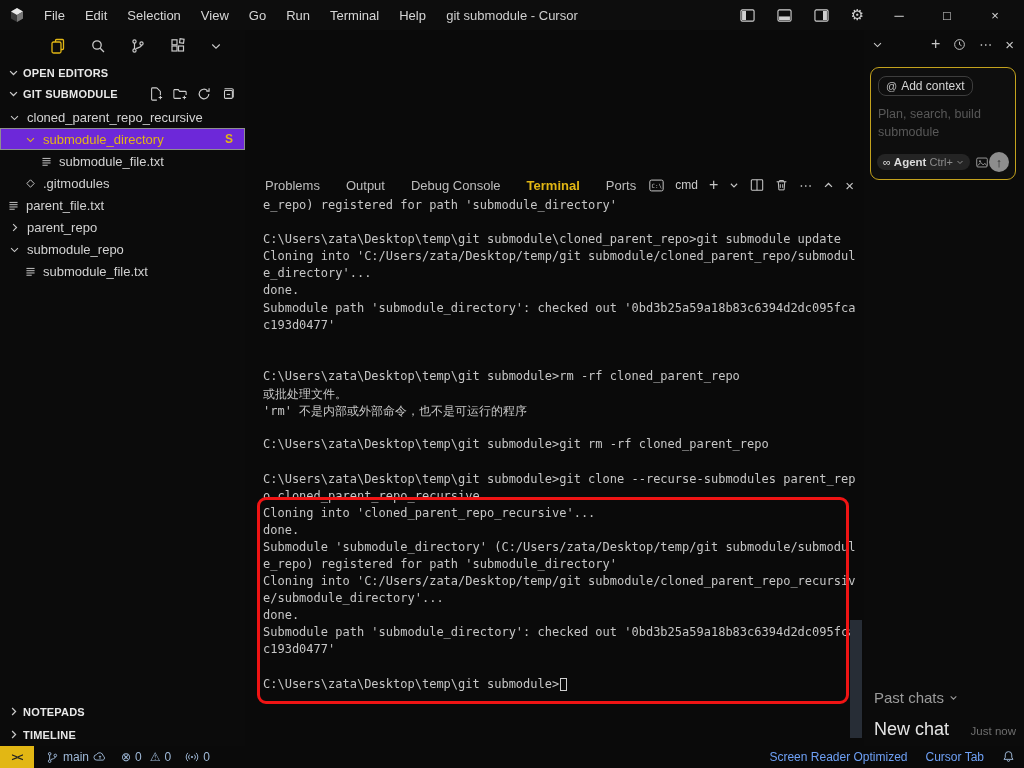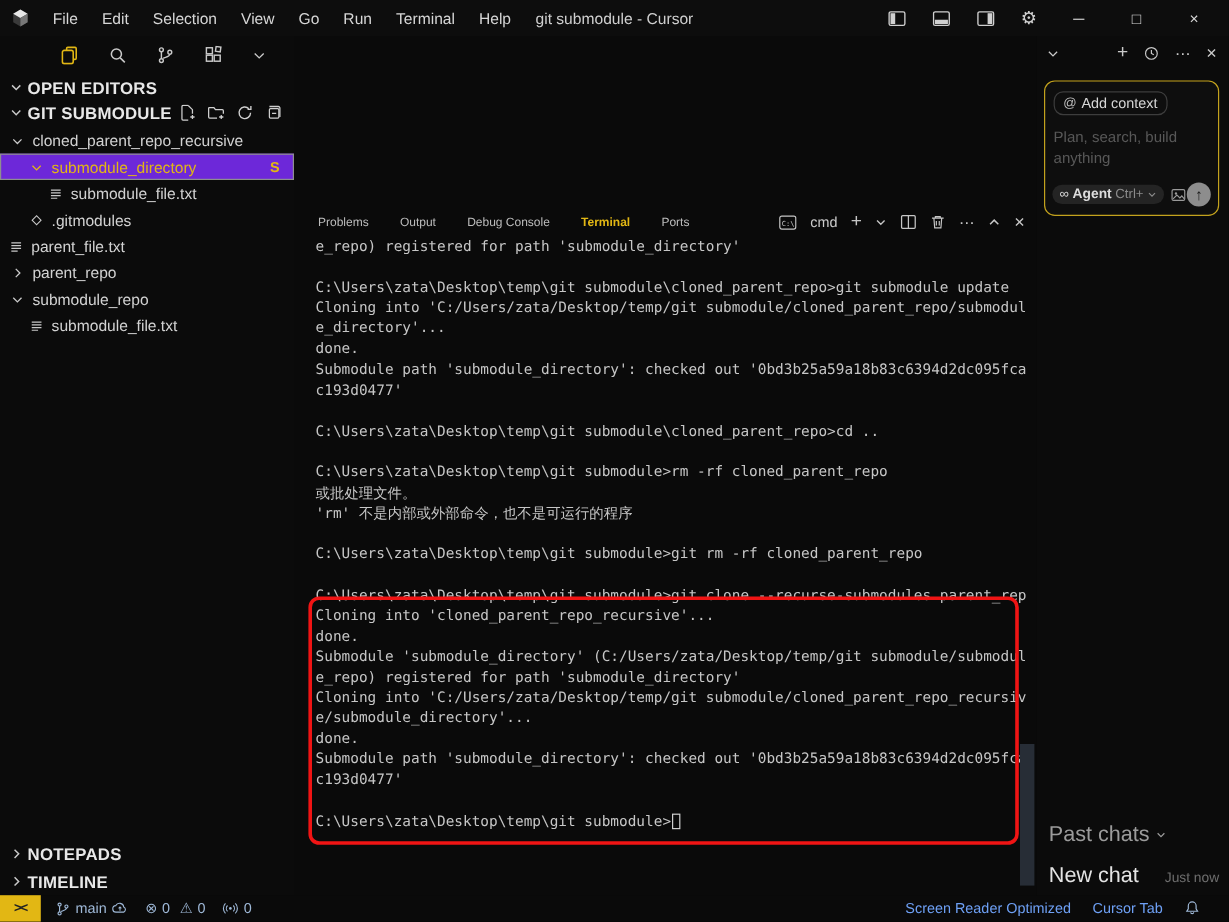--- a/index.html
+++ b/index.html
@@ -22,39 +22,39 @@
 
   
   .workbench { position:absolute; top:30px; bottom:22px; left:0; width:1024px; display:flex; }
 
   
   .sidebar { position:relative; width:245px; background:#0b0b0b; flex:none; }
   .side-toolbar { height:32px; display:flex; align-items:center; gap:24px; padding-left:50px; }
   .side-toolbar .sic { color:#c9c9c9; display:flex; }
   .side-toolbar .sic.active { color:#e2b714; }
   .section-header { height:21px; display:flex; align-items:center; gap:4px; padding-left:8px;
-                    font-size:14px; font-weight:bold; color:#e8e8e8; letter-spacing:.2px; }
+                    font-size:11px; font-weight:bold; color:#e8e8e8; letter-spacing:.2px; }
   .section-header .hdr-actions { margin-left:auto; display:flex; gap:10px; padding-right:10px; color:#cfcfcf; }
   .chev { display:flex; color:#c9c9c9; }
   #tree { margin-top:2px; }
   .tree-row { height:22px; display:flex; align-items:center; gap:5px; font-size:13px;
               color:#d2d2d2; white-space:nowrap; position:relative; }
   .tree-row .tw { width:16px; display:flex; justify-content:center; color:#c9c9c9; flex:none; }
   .tree-row.selected { outline:1px solid #8f8f8f; outline-offset:-1px; background:#6d28d9; }
   .tree-row.selected .tree-label, .tree-row.selected .tw { color:#e2b714; }
   .badge { margin-left:auto; padding-right:12px; color:#e2b714; font-size:12px; font-weight:bold; }
   .side-bottom { position:absolute; bottom:0; left:0; right:0; }
   .side-bottom .section-header { height:23px; }
 
   
   .center { position:relative; flex:1; background:#0a0a0a; }
   .terminal-panel { position:absolute; top:142px; left:0; right:0; bottom:0; }
   .term-header { height:26px; display:flex; align-items:center; padding:0 10px 0 20px; }
   #term-tabs { display:flex; gap:26px; }
-  .term-tab { font-size:10px; color:#bdbdbd; cursor:default; }
+  .term-tab { font-size:13px; color:#bdbdbd; cursor:default; }
   .term-tab.active { color:#e2b714; font-weight:bold; }
   .term-actions { margin-left:auto; display:flex; align-items:center; gap:11px; color:#c6c6c6; }
   .term-actions .txt { font-size:12px; color:#cccccc; }
   .term-actions .glyph { font-size:13px; line-height:1; }
   .term-body { position:absolute; top:26px; left:18px; right:14px;
                font-family:"DejaVu Sans Mono", monospace; font-size:12px; color:#c6c6c6; }
   .tline { height:17.1px; white-space:pre; }
   .cursor { display:inline-block; width:7px; height:13px; border:1px solid #cfcfcf;
             vertical-align:middle; margin-left:1px; }
   .red-box { position:absolute; left:12px; top:467px; width:592px; height:207px;
@@ -76,34 +76,34 @@
   .chat-bottom { position:absolute; left:6px; right:6px; bottom:7px; display:flex; align-items:center; }
   .agent-pill { display:flex; align-items:center; gap:3px; background:#242424; border-radius:9px;
                 padding:2px 6px; font-size:11px; color:#dcdcdc; }
   .agent-pill b { font-size:11.5px; }
   .agent-pill .dim { color:#8b8b8b; }
   .img-ic { margin-left:5px; display:flex; color:#9a9a9a; }
   .send { margin-left:auto; width:20px; height:20px; border-radius:50%; background:#8d8d8d;
           color:#1c1c1c; display:flex; align-items:center; justify-content:center;
           font-size:13px; font-weight:bold; }
   .rp-footer { position:absolute; left:10px; right:8px; bottom:6px; }
-  .past-chats { font-size:18px; color:#9b9b9b; display:flex; align-items:center; gap:5px; }
+  .past-chats { font-size:15px; color:#9b9b9b; display:flex; align-items:center; gap:5px; }
   .chat-row { margin-top:13px; display:flex; align-items:baseline; }
   .chat-row .nc { font-size:18px; color:#e4e4e4; }
   .chat-row .tm { margin-left:auto; font-size:11.5px; color:#6e6e6e; }
 
   
   .statusbar { position:absolute; bottom:0; left:0; width:1024px; height:22px; background:#0a0a0a;
                display:flex; align-items:center; font-size:12px; }
   .remote-badge { width:34px; height:22px; background:#e2b714; color:#222; display:flex;
                   align-items:center; justify-content:center; font-size:11px; font-weight:bold;
                   letter-spacing:-1px; transform:skewX(0); }
   .sb-left { display:flex; align-items:center; gap:14px; margin-left:12px; color:#9fb9d8; }
   .sb-item { display:flex; align-items:center; gap:4px; }
-  .sb-right { margin-left:auto; display:flex; align-items:flex-start; gap:18px; padding-right:24px; }
+  .sb-right { margin-left:auto; display:flex; align-items:flex-start; gap:18px; padding-right:9px; }
   .sb-link { color:#6ea0f5; }
   .glyph-err { font-size:12px; }
   svg { display:block; }
 </style>
 </head>
 <body>
 
 <div class="titlebar">
   <span class="logo">
     <svg width="16" height="16" viewBox="0 0 16 16">
@@ -369,29 +369,29 @@
       <div class="term-body" id="term-body">
           <div class="tline">e_repo) registered for path 'submodule_directory'</div>
           <div class="tline"></div>
           <div class="tline">C:\Users\zata\Desktop\temp\git submodule\cloned_parent_repo&gt;git submodule update</div>
           <div class="tline">Cloning into 'C:/Users/zata/Desktop/temp/git submodule/cloned_parent_repo/submodul</div>
           <div class="tline">e_directory'...</div>
           <div class="tline">done.</div>
           <div class="tline">Submodule path 'submodule_directory': checked out '0bd3b25a59a18b83c6394d2dc095fca</div>
           <div class="tline">c193d0477'</div>
           <div class="tline"></div>
-          <div class="tline">C:\Users\zata\Desktop\temp\git submodule\cloned_parent_repo&gt;cd ..</div>
           <div class="tline"></div>
           <div class="tline">C:\Users\zata\Desktop\temp\git submodule&gt;rm -rf cloned_parent_repo</div>
           <div class="tline">或批处理文件。</div>
           <div class="tline">'rm' 不是内部或外部命令，也不是可运行的程序</div>
           <div class="tline"></div>
           <div class="tline">C:\Users\zata\Desktop\temp\git submodule&gt;git rm -rf cloned_parent_repo</div>
           <div class="tline"></div>
           <div class="tline">C:\Users\zata\Desktop\temp\git submodule&gt;git clone --recurse-submodules parent_rep</div>
+          <div class="tline">o cloned_parent_repo_recursive</div>
           <div class="tline">Cloning into 'cloned_parent_repo_recursive'...</div>
           <div class="tline">done.</div>
           <div class="tline">Submodule 'submodule_directory' (C:/Users/zata/Desktop/temp/git submodule/submodul</div>
           <div class="tline">e_repo) registered for path 'submodule_directory'</div>
           <div class="tline">Cloning into 'C:/Users/zata/Desktop/temp/git submodule/cloned_parent_repo_recursiv</div>
           <div class="tline">e/submodule_directory'...</div>
           <div class="tline">done.</div>
           <div class="tline">Submodule path 'submodule_directory': checked out '0bd3b25a59a18b83c6394d2dc095fca</div>
           <div class="tline">c193d0477'</div>
           <div class="tline"></div>
@@ -421,21 +421,21 @@
         <span class="glyph">⋯</span>
         <span class="glyph" style="font-size:15px;">×</span>
       </span>
     </div>
 
     <div class="chat-box">
       <div class="chip">
         <span class="at">@</span>
         <span>Add context</span>
       </div>
-      <div class="chat-ph">Plan, search, build anything</div>
+      <div class="chat-ph">Plan, search, build submodule</div>
       <div class="chat-bottom">
         <div class="agent-pill">
           <span>∞</span>
           <b>Agent</b>
           <span class="dim">Ctrl+</span>
           <svg width="8" height="8" viewBox="0 0 16 16">
               <path d="M3 6l5 5 5-5" fill="none" stroke="#8b8b8b" stroke-width="2"></path>
             </svg>
         </div>
         <span class="img-ic">

